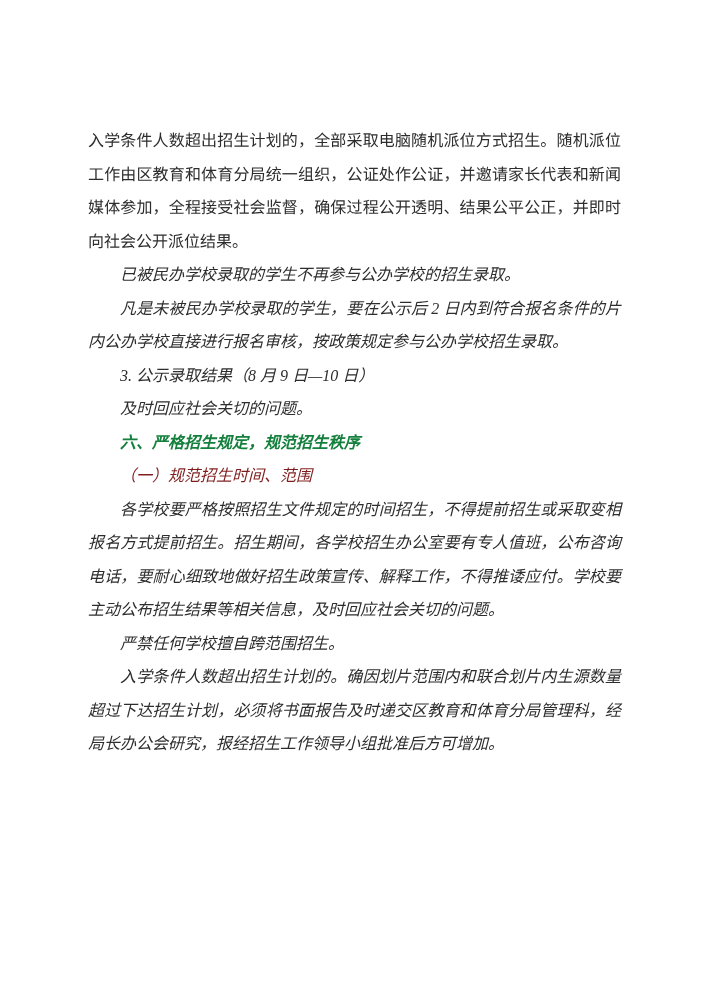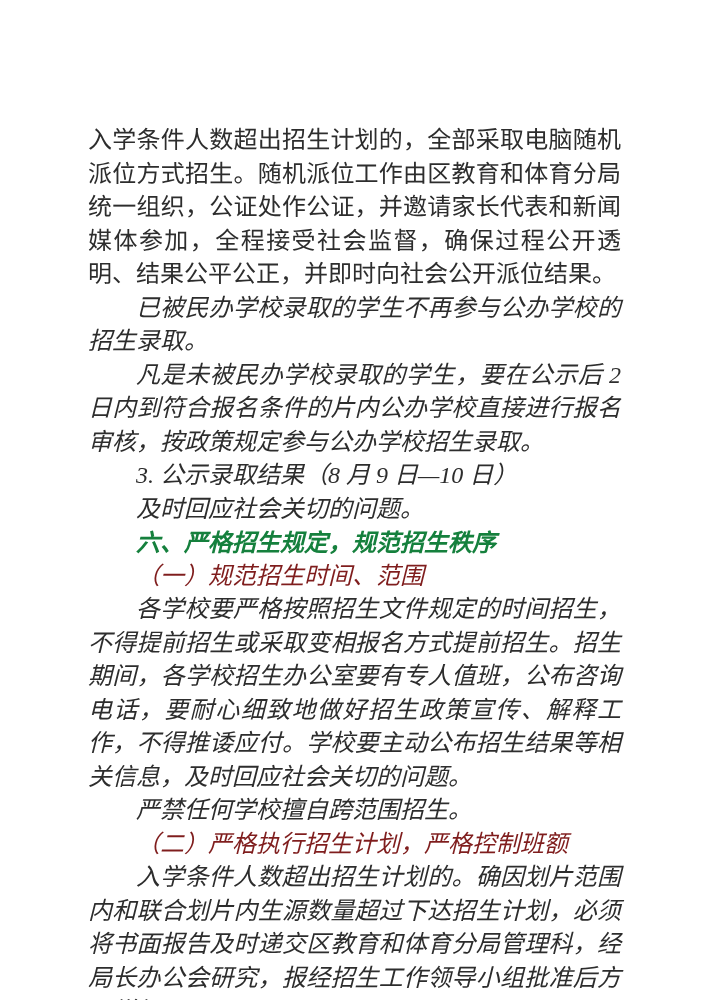--- a/index.html
+++ b/index.html
@@ -19,21 +19,21 @@
   .content {
     position: absolute;
     left: 88px;
     top: 124px;
     width: 533px;
   }
   .para {
     margin: 0;
     padding: 0;
     font-family: "Liberation Serif", "DejaVu Serif", serif;
-    font-size: 24px;
+    font-size: 16px;
     line-height: 33.5px;
     color: #2d2d2d;
     text-align: justify;
     text-justify: inter-character;
     word-break: break-all;
   }
   .para.indent {
     text-indent: 2em;
     font-style: italic;
   }
@@ -54,16 +54,15 @@
   <div class="content">
     <p class="para">入学条件人数超出招生计划的，全部采取电脑随机派位方式招生。随机派位工作由区教育和体育分局统一组织，公证处作公证，并邀请家长代表和新闻媒体参加，全程接受社会监督，确保过程公开透明、结果公平公正，并即时向社会公开派位结果。</p>
     <p class="para indent">已被民办学校录取的学生不再参与公办学校的招生录取。</p>
     <p class="para indent">凡是未被民办学校录取的学生，要在公示后 2 日内到符合报名条件的片内公办学校直接进行报名审核，按政策规定参与公办学校招生录取。</p>
     <p class="para indent">3. 公示录取结果（8 月 9 日—10 日）</p>
     <p class="para indent">及时回应社会关切的问题。</p>
     <p class="para indent heading">六、严格招生规定，规范招生秩序</p>
     <p class="para indent subheading">（一）规范招生时间、范围</p>
     <p class="para indent">各学校要严格按照招生文件规定的时间招生，不得提前招生或采取变相报名方式提前招生。招生期间，各学校招生办公室要有专人值班，公布咨询电话，要耐心细致地做好招生政策宣传、解释工作，不得推诿应付。学校要主动公布招生结果等相关信息，及时回应社会关切的问题。</p>
     <p class="para indent">严禁任何学校擅自跨范围招生。</p>
-    <p class="para indent subheading">（二）严格执行招生计划，严格控制班额</p>
     <p class="para indent">入学条件人数超出招生计划的。确因划片范围内和联合划片内生源数量超过下达招生计划，必须将书面报告及时递交区教育和体育分局管理科，经局长办公会研究，报经招生工作领导小组批准后方可增加。</p>
   </div>
 </div>
 
 </body></html>

